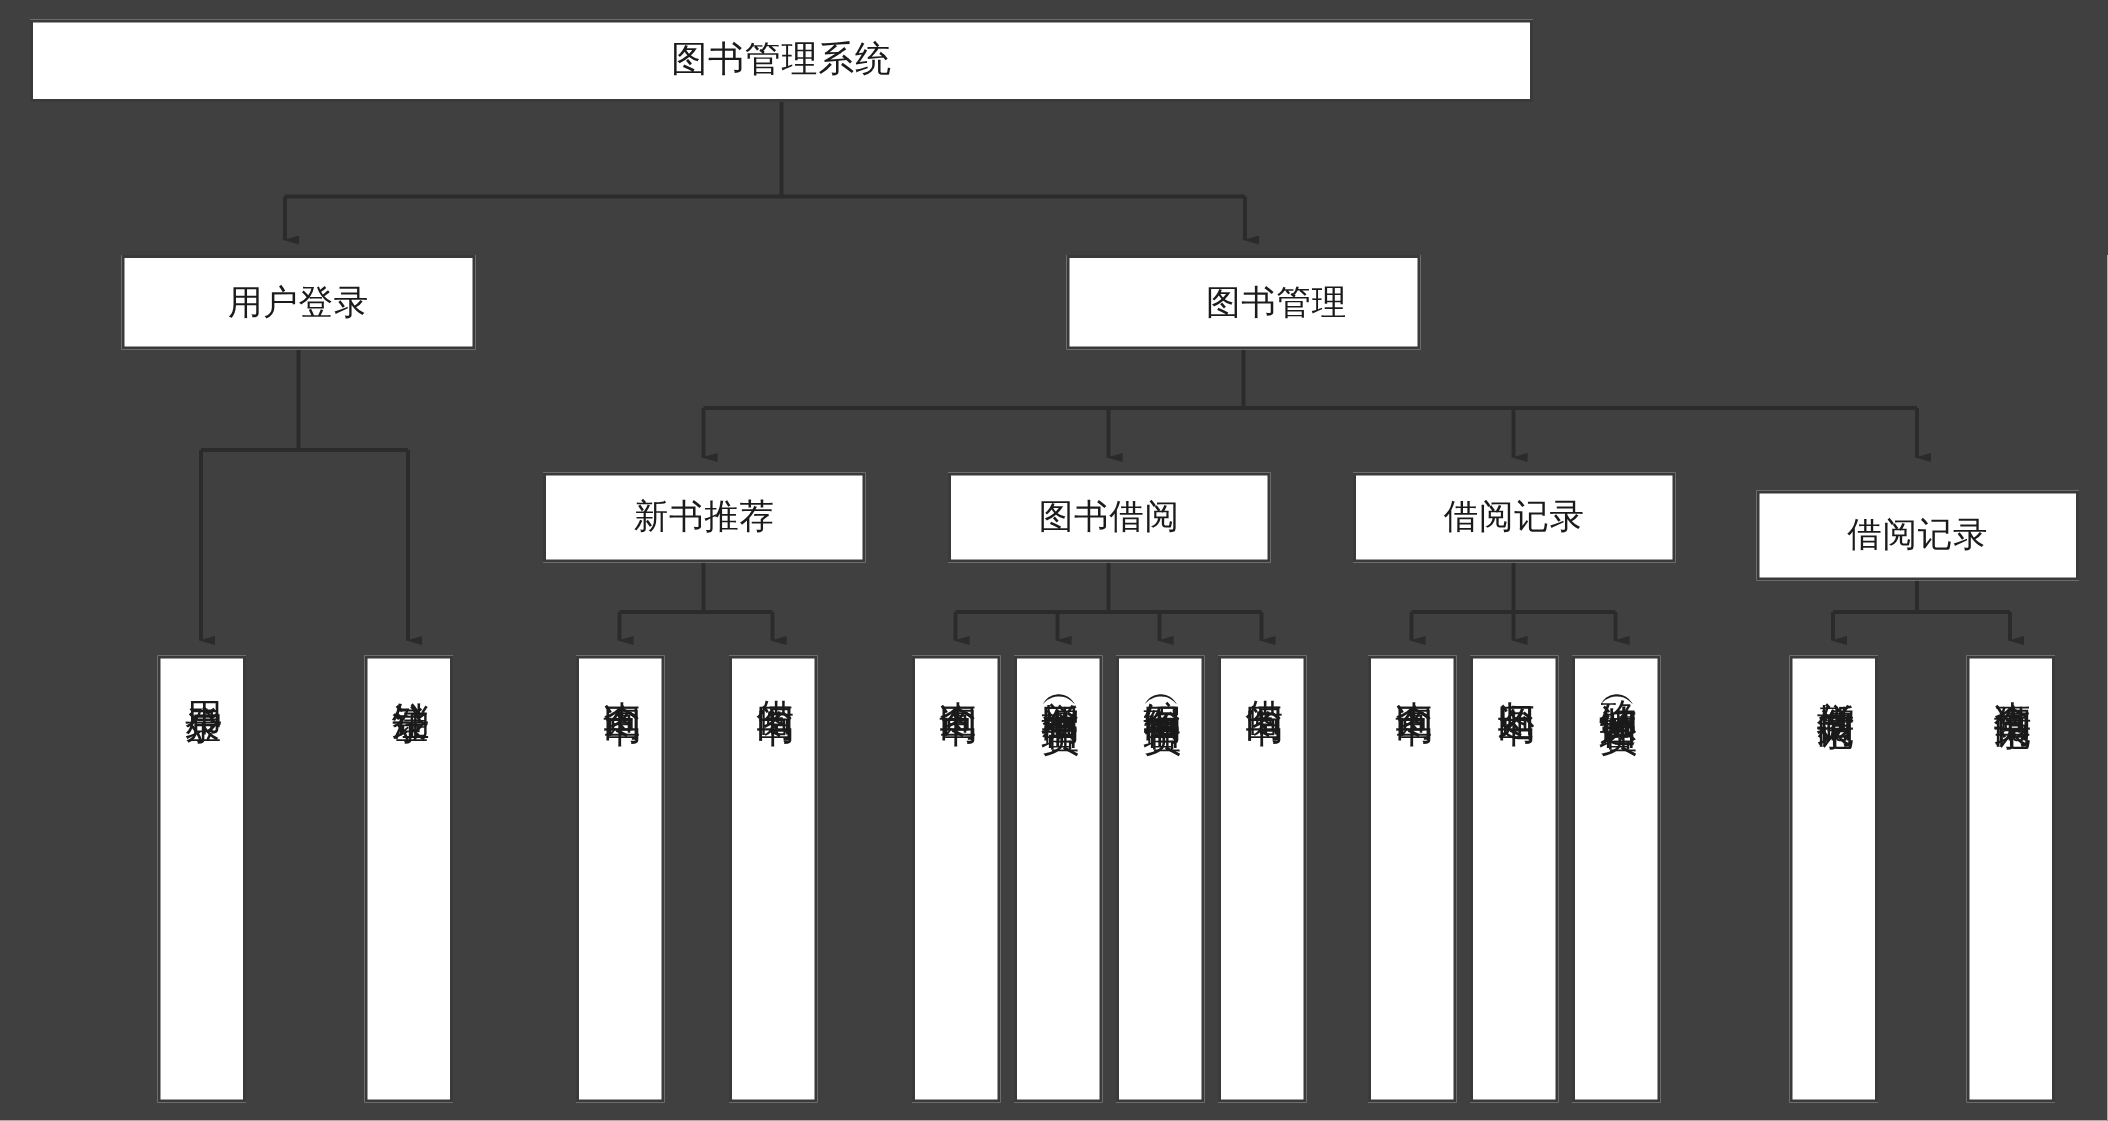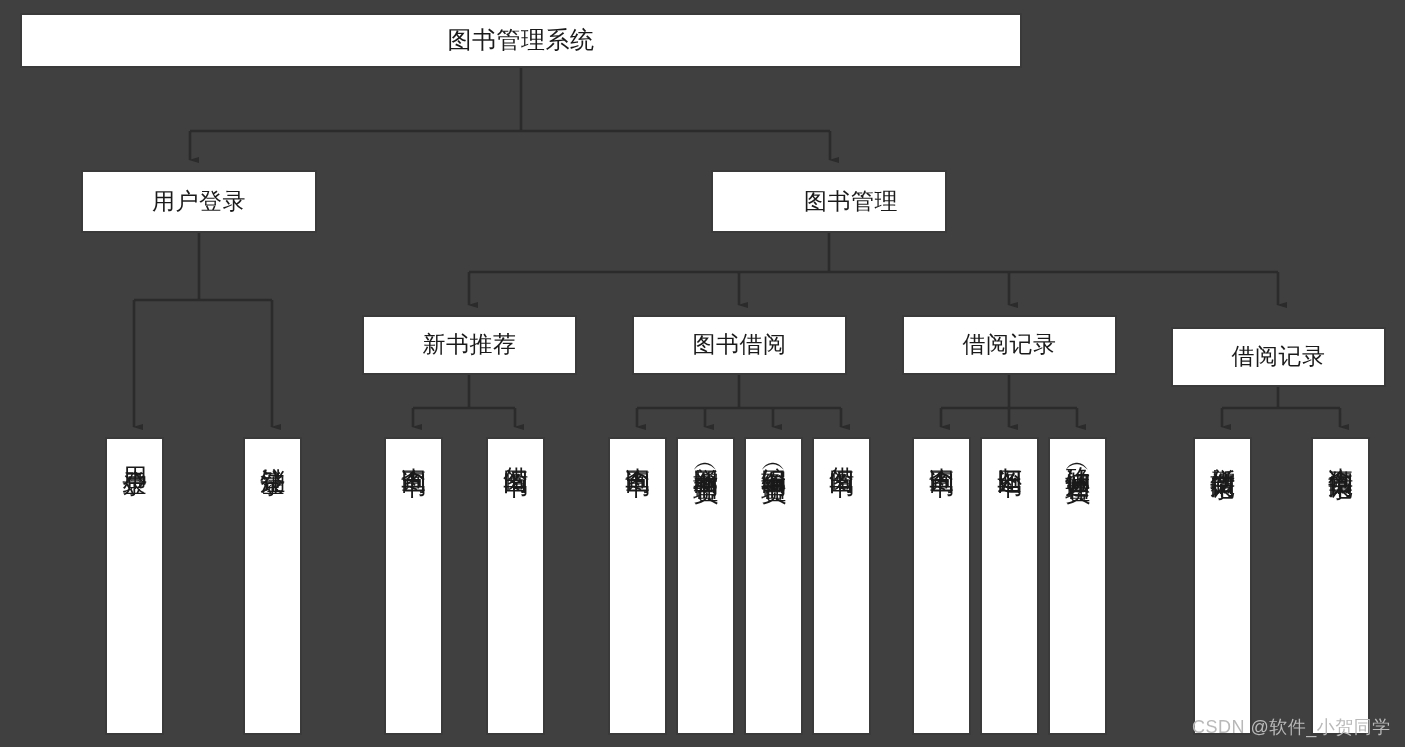--- a/index.html
+++ b/index.html
@@ -190,15 +190,14 @@
     <span class="lbl">确认归还（管理员）</span>
   </div>
 
   <div class="node vert" style="left:1193px; top:437px; width:59px; height:298px;">
     <span class="lbl">新增借阅记录</span>
   </div>
   <div class="node vert" style="left:1311px; top:437px; width:59px; height:298px;">
     <span class="lbl">查询借阅记录</span>
   </div>
 
-  <div class="watermark" style="left:1192px; top:715px;">CSDN @软件_小贺同学</div>
 
 </div>
 
 </body></html>

